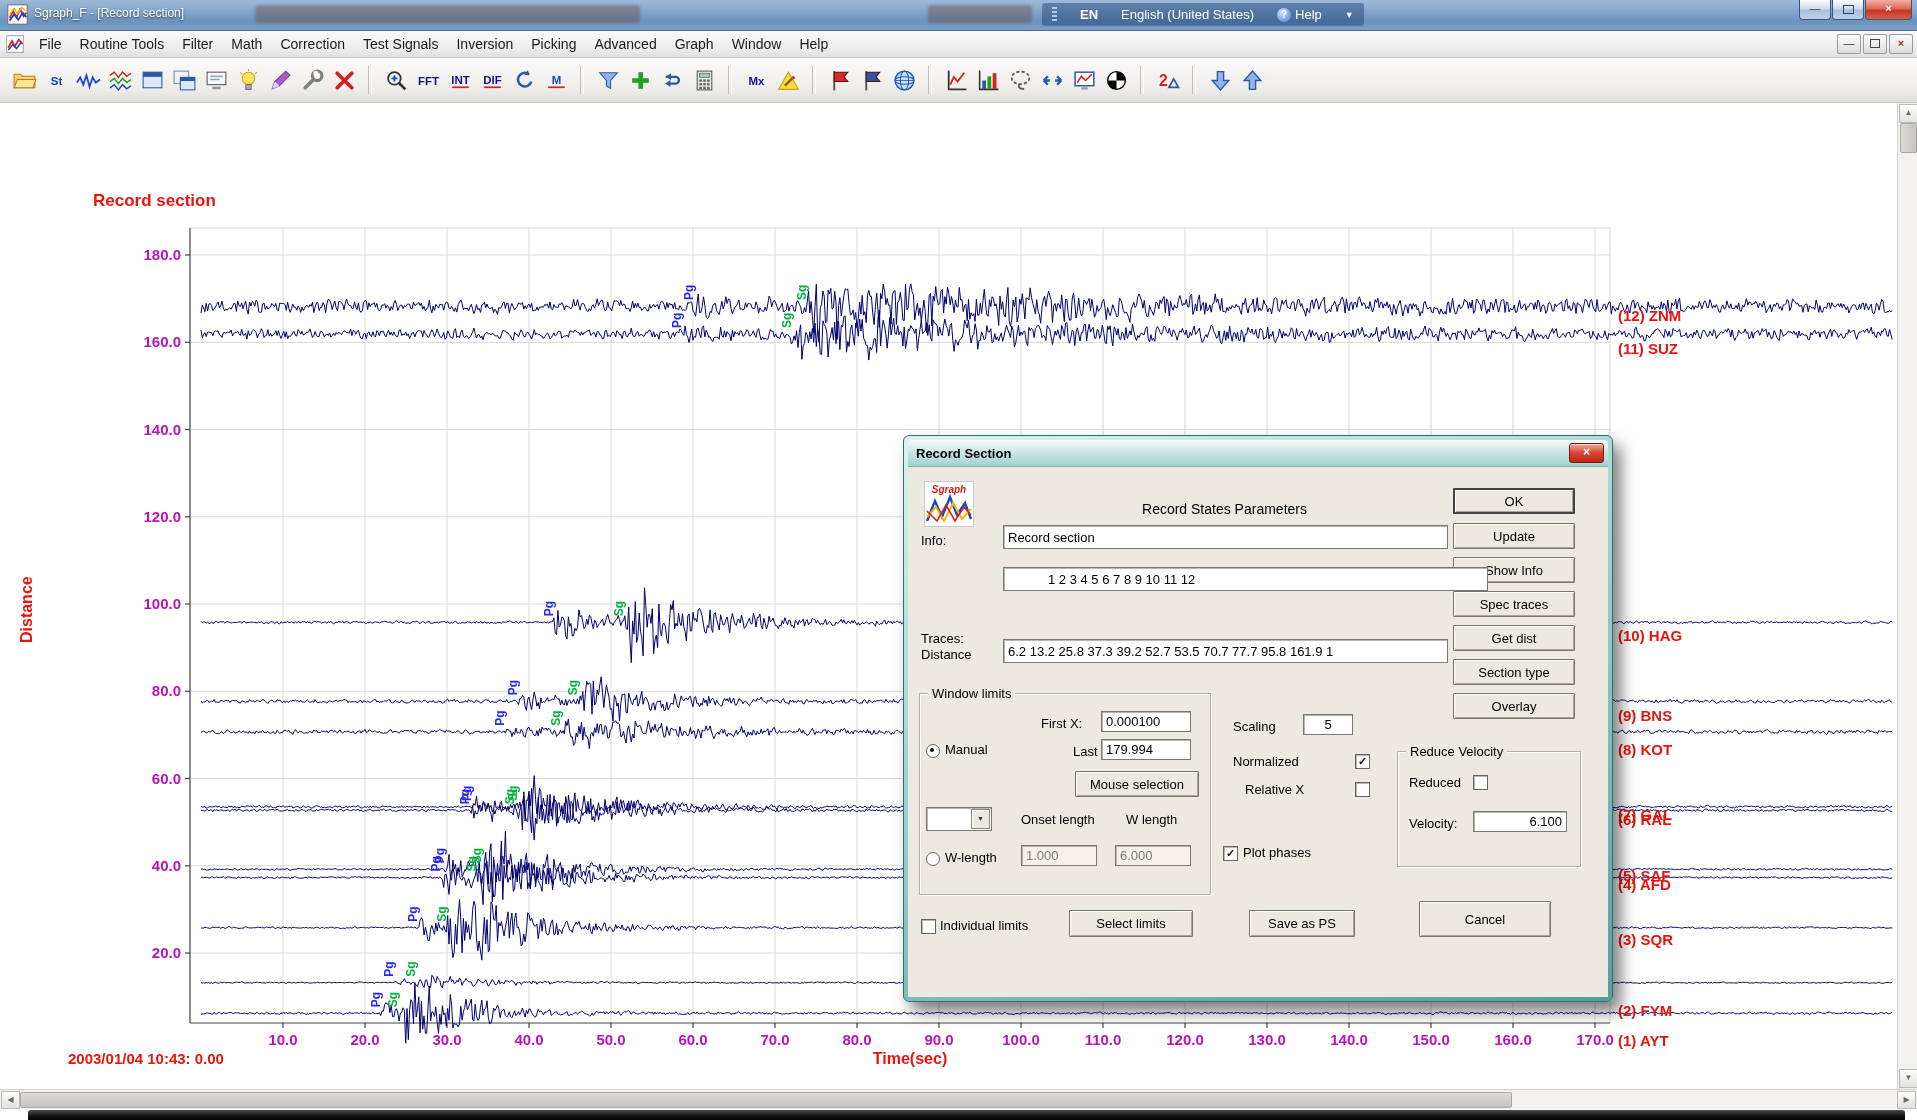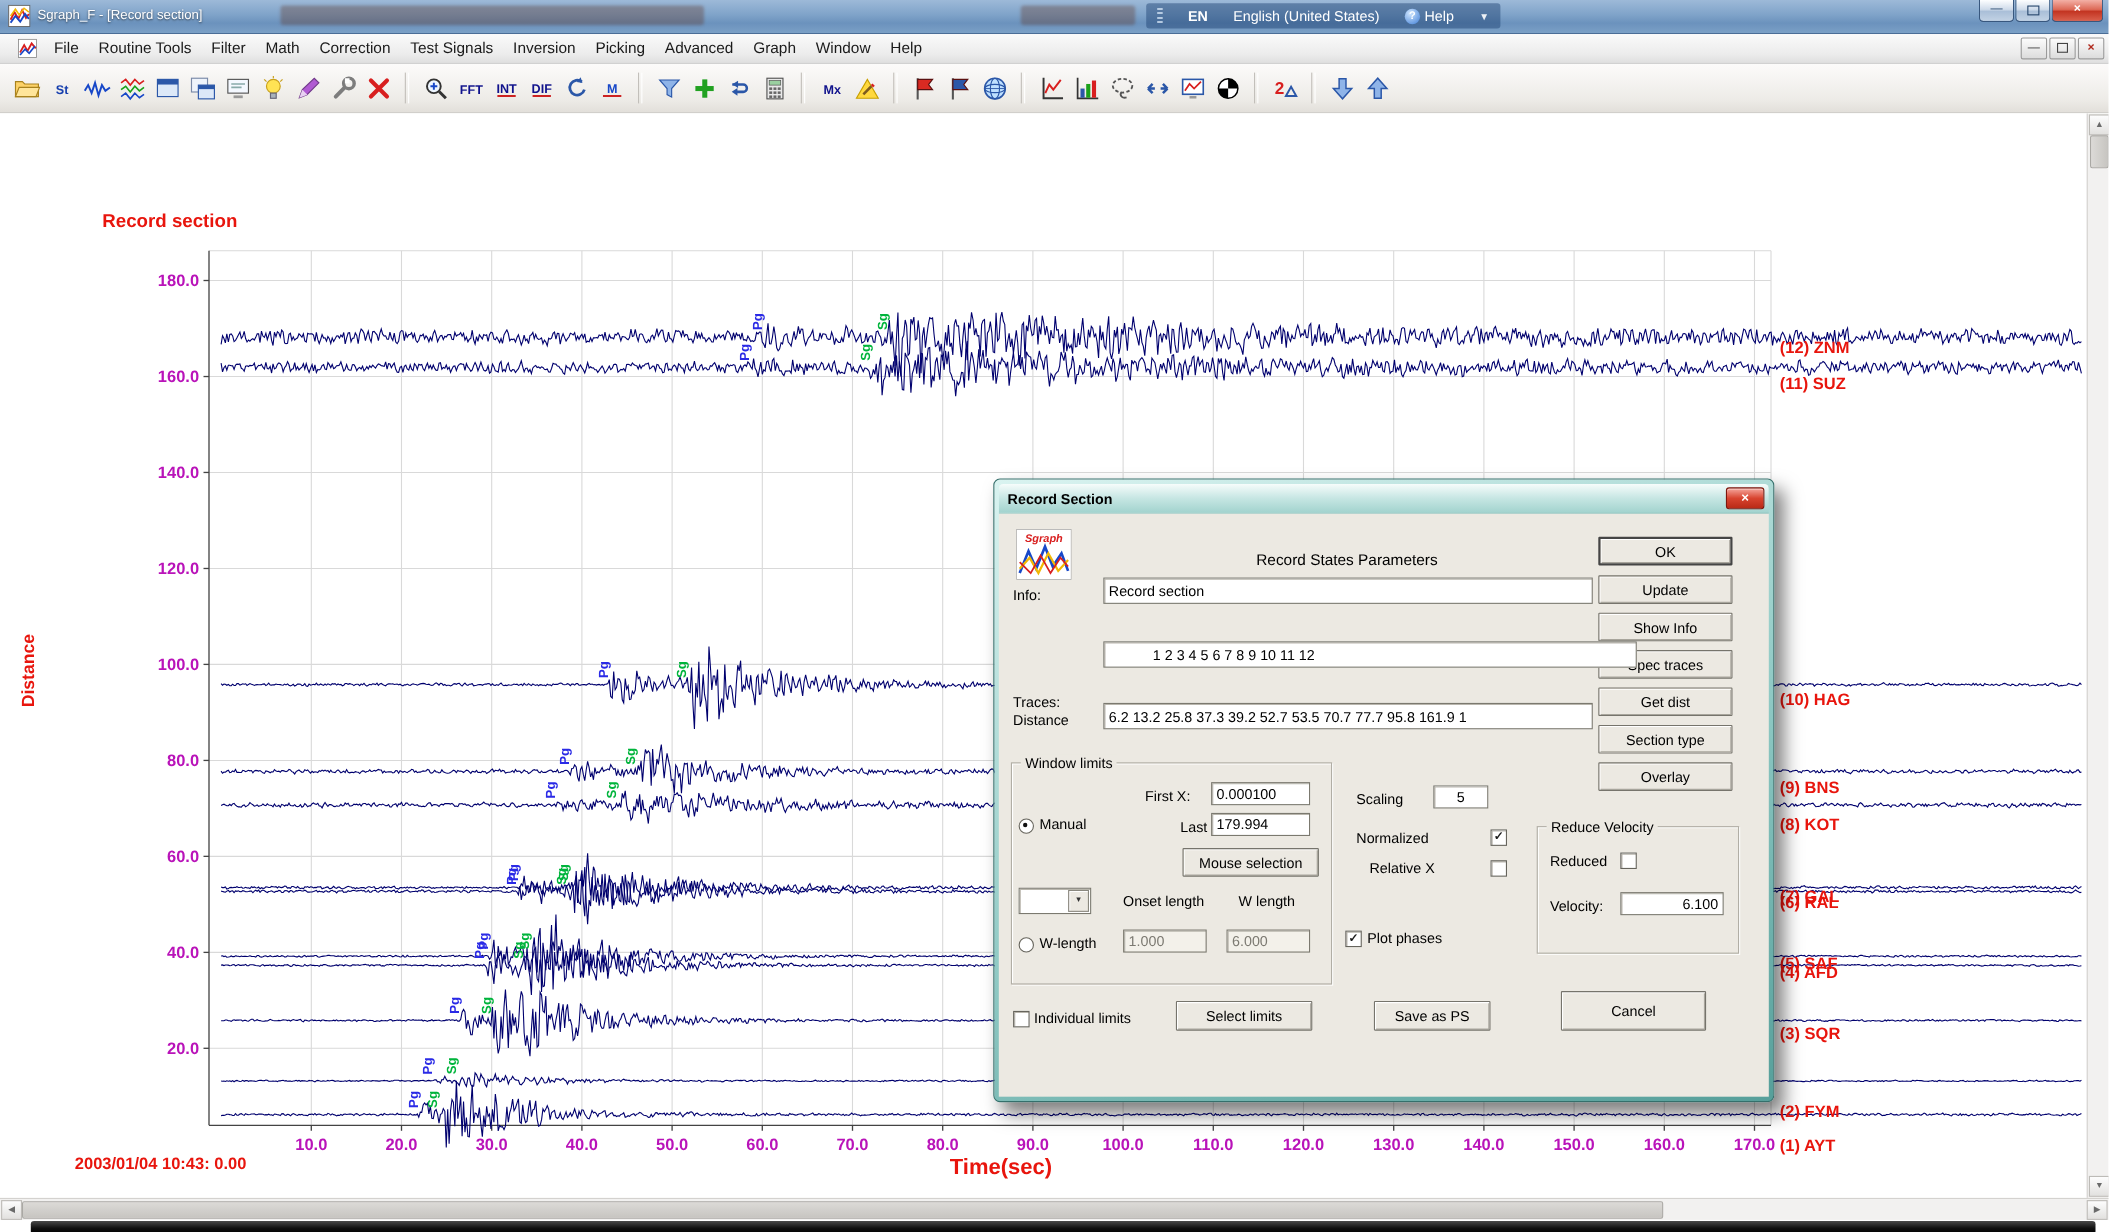--- a/index.html
+++ b/index.html
@@ -16,39 +16,39 @@
   .lang-en{font-weight:bold;}
   .help-badge{display:flex;align-items:center;gap:4px;}
   .qmark{display:inline-block;width:14px;height:14px;border-radius:50%;background:radial-gradient(circle at 35% 30%,#cfe6ff,#3f7ed6);color:#fff;font-size:10px;font-weight:bold;text-align:center;line-height:14px;}
   .lang-chev{font-size:9px;opacity:.9;}
   .winbtns{position:absolute;right:5px;top:0;display:flex;}
   .wbtn{width:30px;height:19px;margin-left:1px;border:1px solid #38577e;border-top:none;border-radius:0 0 4px 4px;background:linear-gradient(180deg,#fdfeff 0%,#cfdbea 45%,#aabfd8 55%,#c2d2e4 100%);color:#25456b;font-size:11px;text-align:center;line-height:17px;}
   .wbtn.close{width:45px;background:linear-gradient(180deg,#f3b0a6 0%,#dd6a57 45%,#c33522 55%,#d9604c 100%);color:#fff;font-weight:bold;}
   .wbtn .maxsq{display:inline-block;width:9px;height:7px;border:1px solid #25456b;margin-top:5px;}
 
   
-  .menubar{position:relative;height:26px;background:linear-gradient(180deg,#fafafa,#ececec 70%,#dfdfdf);border-bottom:1px solid #c6c6c6;display:flex;align-items:center;padding-left:16px;}
+  .menubar{position:relative;height:26px;background:linear-gradient(180deg,#fafafa,#ececec 70%,#dfdfdf);border-bottom:1px solid #c6c6c6;display:flex;align-items:center;padding-left:6px;}
   .child-icon{width:18px;height:18px;margin-right:6px;}
   .menu-item{font-size:14px;color:#1a1a1a;padding:3px 9px;border-radius:2px;}
   .mdibtns{position:absolute;right:4px;top:3px;display:flex;gap:2px;}
   .mdib{width:22px;height:18px;background:linear-gradient(#fcfcfc,#dcdcdc);border:1px solid #9a9a9a;border-radius:2px;font-size:11px;text-align:center;line-height:16px;color:#333;}
   .mdib.close{color:#b02a1e;font-weight:bold;}
   .mdib .maxsq{display:inline-block;width:8px;height:7px;border:1px solid #444;margin-top:4px;}
 
   
   .toolbar{height:44px;background:linear-gradient(180deg,#fcfbfa,#edebe7 75%,#e2dfda);border-bottom:1px solid #c8c5c0;display:flex;align-items:center;padding-left:8px;}
   .tb{width:30px;height:32px;margin:0 1px;border:1px solid transparent;border-radius:3px;display:flex;align-items:center;justify-content:center;background:transparent;padding:0;}
   .tbsep{width:2px;height:28px;margin:0 8px;border-left:1px solid #c2bfba;border-right:1px solid #fff;}
 
   
   .workspace{position:relative;width:1917px;height:986px;background:#fff;overflow:hidden;}
   #plot-svg{position:absolute;left:0;top:0;}
   .plot-title{position:absolute;left:93px;top:88px;font-size:17px;font-weight:bold;color:#e8150d;}
   .ylabel{position:absolute;left:18px;top:540px;font-size:16px;font-weight:bold;color:#e8150d;transform:rotate(-90deg);transform-origin:left top;}
-  .xlabel{position:absolute;left:810px;top:947px;width:200px;text-align:center;font-size:20px;font-weight:bold;color:#e8150d;}
+  .xlabel{position:absolute;left:810px;top:947px;width:200px;text-align:center;font-size:16px;font-weight:bold;color:#e8150d;}
   .datelabel{position:absolute;left:68px;top:947px;font-size:15px;font-weight:bold;color:#e8150d;}
 
   
   .vscroll{position:absolute;right:0;top:0;width:19px;height:986px;background:#f2f1f0;border-left:1px solid #d4d2cf;z-index:40;}
   .varrow{position:absolute;left:1px;width:17px;height:17px;background:linear-gradient(#fdfdfd,#e2e1df);border:1px solid #bdbbb7;color:#6a6a6a;font-size:8px;text-align:center;line-height:16px;}
   .vthumb{position:absolute;left:2px;top:20px;width:15px;height:28px;background:linear-gradient(90deg,#dcdad7,#c7c5c1);border:1px solid #aaa8a4;border-radius:2px;}
   .hscroll{position:relative;height:19px;background:#f2f1f0;border-top:1px solid #d4d2cf;z-index:40;}
   .harrow{position:absolute;top:1px;width:17px;height:16px;background:linear-gradient(#fdfdfd,#e2e1df);border:1px solid #bdbbb7;color:#6a6a6a;font-size:8px;text-align:center;line-height:15px;}
   .hthumb{position:absolute;left:20px;top:2px;width:1490px;height:14px;background:linear-gradient(180deg,#dcdad7,#c7c5c1);border:1px solid #aaa8a4;border-radius:2px;}
   .bottombar{position:relative;height:15px;background:#fff;}
@@ -538,21 +538,21 @@
         <button class="b3" style="left:545px;top:56px;width:122px;height:26px;">Update</button>
         <button class="b3" style="left:545px;top:90px;width:122px;height:26px;">Show Info</button>
         <button class="b3" style="left:545px;top:124px;width:122px;height:26px;">Spec traces</button>
         <button class="b3" style="left:545px;top:158px;width:122px;height:26px;">Get dist</button>
         <button class="b3" style="left:545px;top:192px;width:122px;height:26px;">Section type</button>
         <button class="b3" style="left:545px;top:226px;width:122px;height:26px;">Overlay</button>
 
         <span class="lbl" style="left:13px;top:66px;">Info:</span>
         <input class="fld" style="left: 95px; top: 58px; width: 435px; height: 22px;" readonly="" value="Record section">
         <span class="lbl" style="left:13px;top:124px;margin-top:40px;">Traces:</span>
-        <input class="fld" style="left: 95px; top: 116px; width: 435px; height: 22px; padding-left: 44px;" readonly="" value="1 2 3 4 5 6 7 8 9 10 11 12">
+        <input class="fld" style="left: 95px; top: 100px; width: 435px; height: 22px; padding-left: 44px;" readonly="" value="1 2 3 4 5 6 7 8 9 10 11 12">
         <span class="lbl" style="left:13px;top:180px;">Distance</span>
         <input class="fld" style="left: 95px; top: 172px; width: 435px; height: 22px;" readonly="" value="6.2 13.2 25.8 37.3 39.2 52.7 53.5 70.7 77.7 95.8 161.9 1">
 
         <div class="grp" style="left:11px;top:226px;width:290px;height:200px;">
           <span class="legend">Window limits</span>
         </div>
         <span class="lbl" style="left:133px;top:249px;">First X:</span>
         <input class="fld" style="left: 193px; top: 244px; width: 80px; height: 19px;" readonly="" value="0.000100">
         <span class="rb on" style="left:18px;top:277px;"></span>
         <span class="lbl" style="left:37px;top:275px;">Manual</span>

